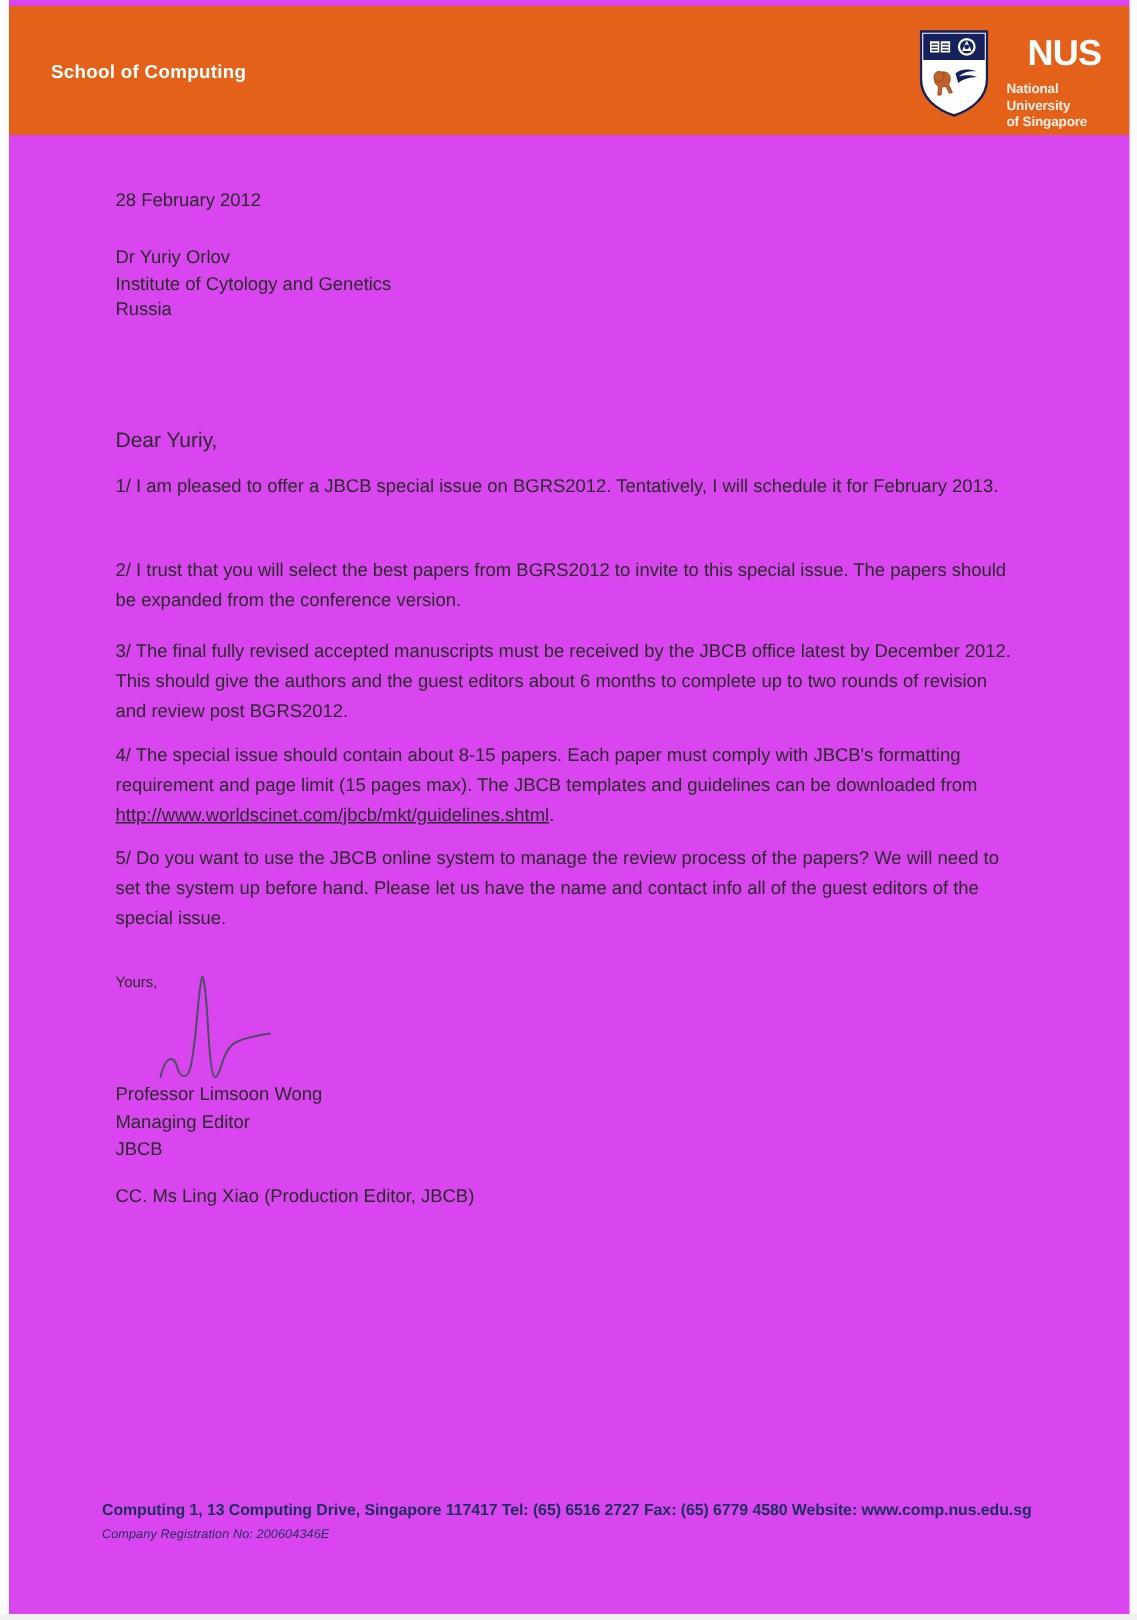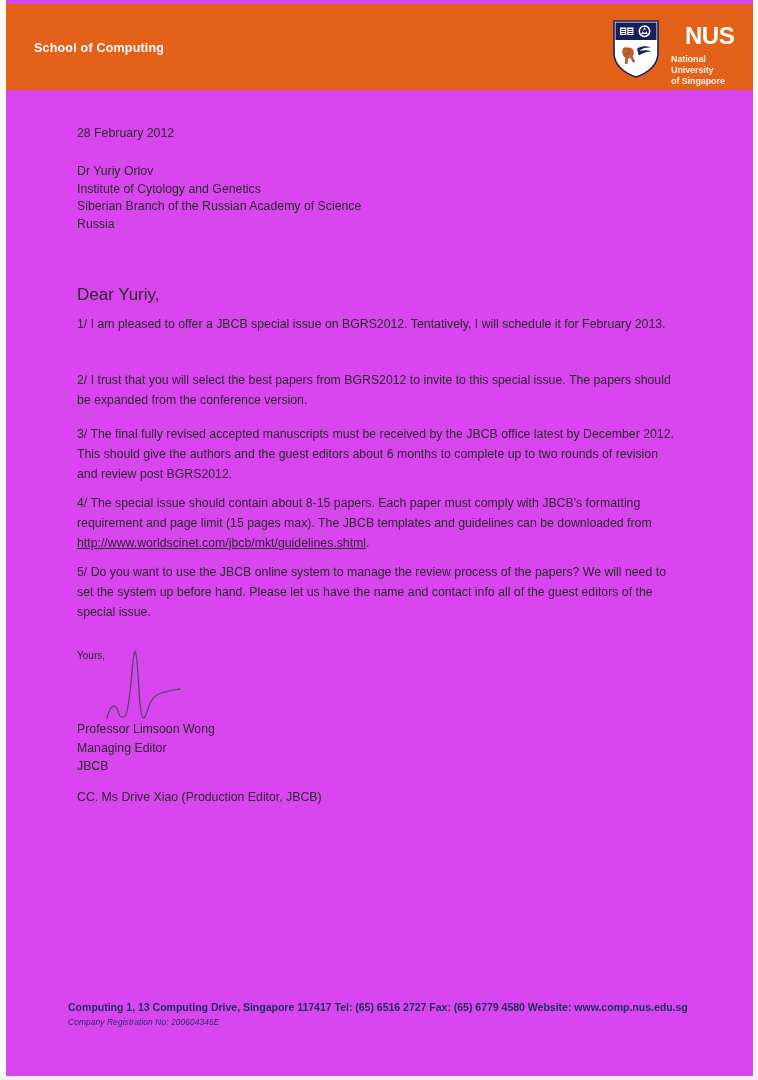--- a/index.html
+++ b/index.html
@@ -117,21 +117,21 @@
     left: 77px;
     top: 163px;
     font-size: 12.3px;
     line-height: 17.5px;
     color: #2b2b2b;
   }
   .salutation {
     position: absolute;
     left: 77px;
     top: 285px;
-    font-size: 17px;
+    font-size: 14px;
     color: #2b2b2b;
   }
   .para {
     position: absolute;
     left: 77px;
     width: 603px;
     font-size: 12.3px;
     line-height: 19.8px;
     color: #2b2b2b;
     text-align: left;
@@ -258,21 +258,20 @@
     </div>
   </div>
 
   <div class="letter">
 
     <div class="date-line">28 February 2012</div>
 
     <div class="address-block">
       <div>Dr Yuriy Orlov</div>
       <div>Institute of Cytology and Genetics</div>
-      <div>Siberian Branch of the Russian Academy of Science</div>
       <div>Russia</div>
     </div>
 
     <div class="salutation">Dear Yuriy,</div>
 
     <div class="para" id="para-1">1/ I am pleased to offer a JBCB special issue on BGRS2012. Tentatively, I will schedule it for February 2013.</div>
 
     <div class="para" id="para-2">2/ I trust that you will select the best papers from BGRS2012 to invite to this special issue. The papers should be expanded from the conference version.</div>
 
     <div class="para" id="para-3">3/ The final fully revised accepted manuscripts must be received by the JBCB office latest by December 2012. This should give the authors and the guest editors about 6 months to complete up to two rounds of revision and review post BGRS2012.</div>
@@ -292,21 +291,21 @@
                C36 58 37 69 39 70 C41 71 43 64 45 58
                C47 52 50 48 55 46 C62 43 70 42 76 41" fill="none" stroke="#4a4f63" stroke-width="1.3" stroke-linecap="round" stroke-linejoin="round"></path>
     </svg>
 
     <div class="sign-block">
       <div>Professor Limsoon Wong</div>
       <div>Managing Editor</div>
       <div>JBCB</div>
     </div>
 
-    <div class="cc-line">CC. Ms Drive Xiao (Production Editor, JBCB)</div>
+    <div class="cc-line">CC. Ms Ling Xiao (Production Editor, JBCB)</div>
   </div>
 
   <div class="footer">
     <div class="footer-main">Computing 1, 13 Computing Drive, Singapore 117417  Tel: (65) 6516 2727  Fax: (65) 6779 4580  Website: www.comp.nus.edu.sg</div>
     <div class="footer-sub">Company Registration No: 200604346E</div>
   </div>
 
 </div>
 
 </body></html>

